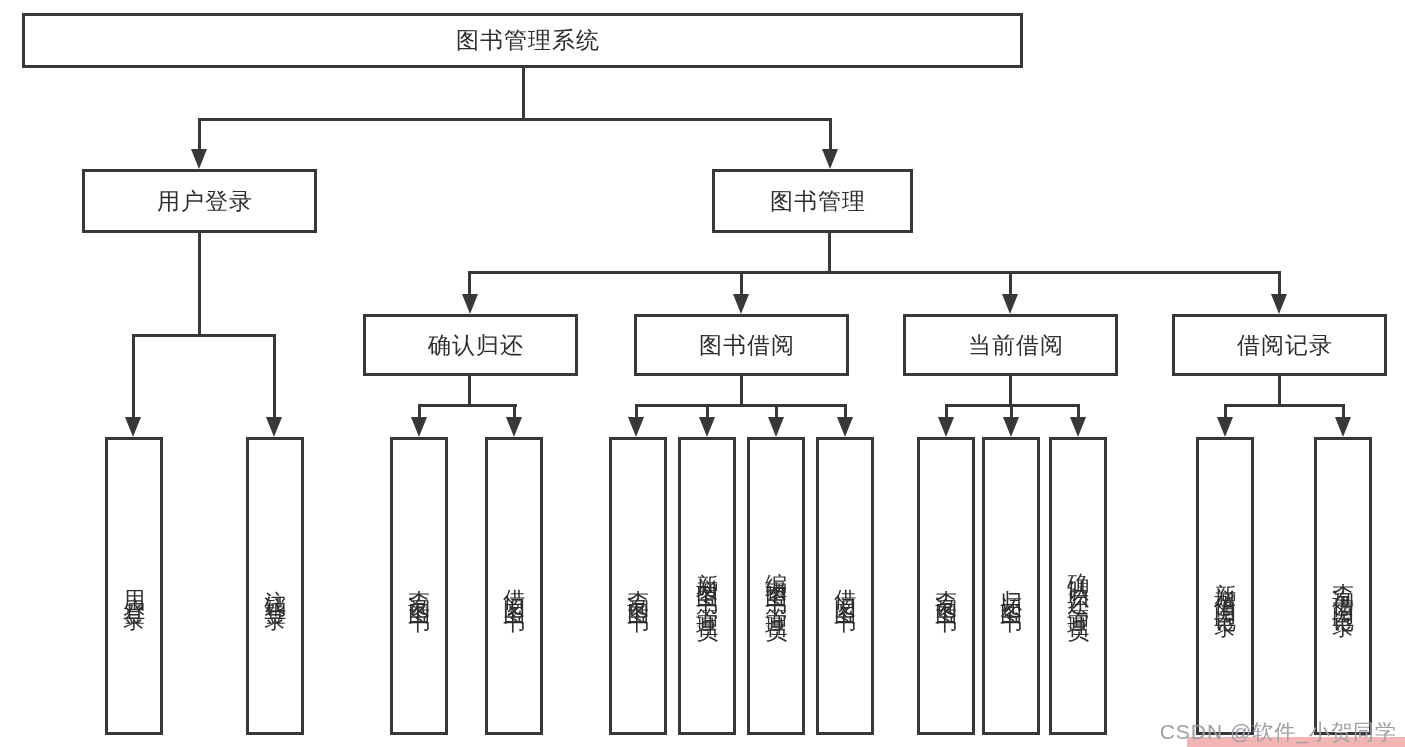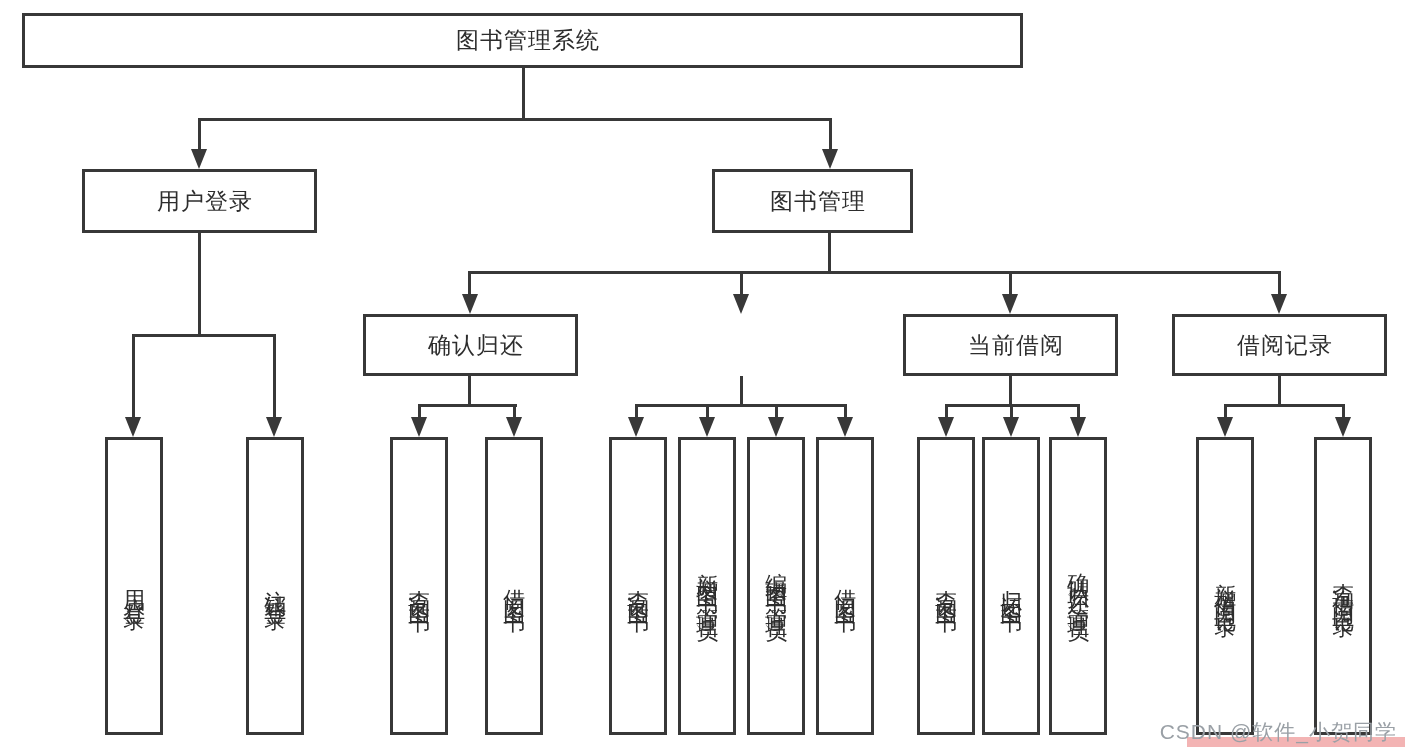--- a/index.html
+++ b/index.html
@@ -94,20 +94,23 @@
   <div class="vl" style="left:740px;top:271px;height:23px;"></div>
   <div class="ah" style="left:733px;top:294px;"></div>
   <div class="vl" style="left:1009px;top:271px;height:23px;"></div>
   <div class="ah" style="left:1002px;top:294px;"></div>
   <div class="vl" style="left:1278px;top:271px;height:23px;"></div>
   <div class="ah" style="left:1271px;top:294px;"></div>
 
   <div class="box" style="left:363px;top:314px;width:215px;height:62px;">
     <span>确认归还</span>
   </div>
+  <div class="box" style="left:634px;top:314px;width:215px;height:62px;">
+    <span>图书借阅</span>
+  </div>
   <div class="box" style="left:1172px;top:314px;width:215px;height:62px;">
     <span>借阅记录</span>
   </div>
   <div class="box" style="left:903px;top:314px;width:215px;height:62px;">
     <span>当前借阅</span>
   </div>
 
   <div class="vl" style="left:198px;top:233px;height:104px;"></div>
   <div class="hl" style="left:132px;top:334px;width:143px;"></div>
   <div class="vl" style="left:132px;top:334px;height:83px;"></div>

